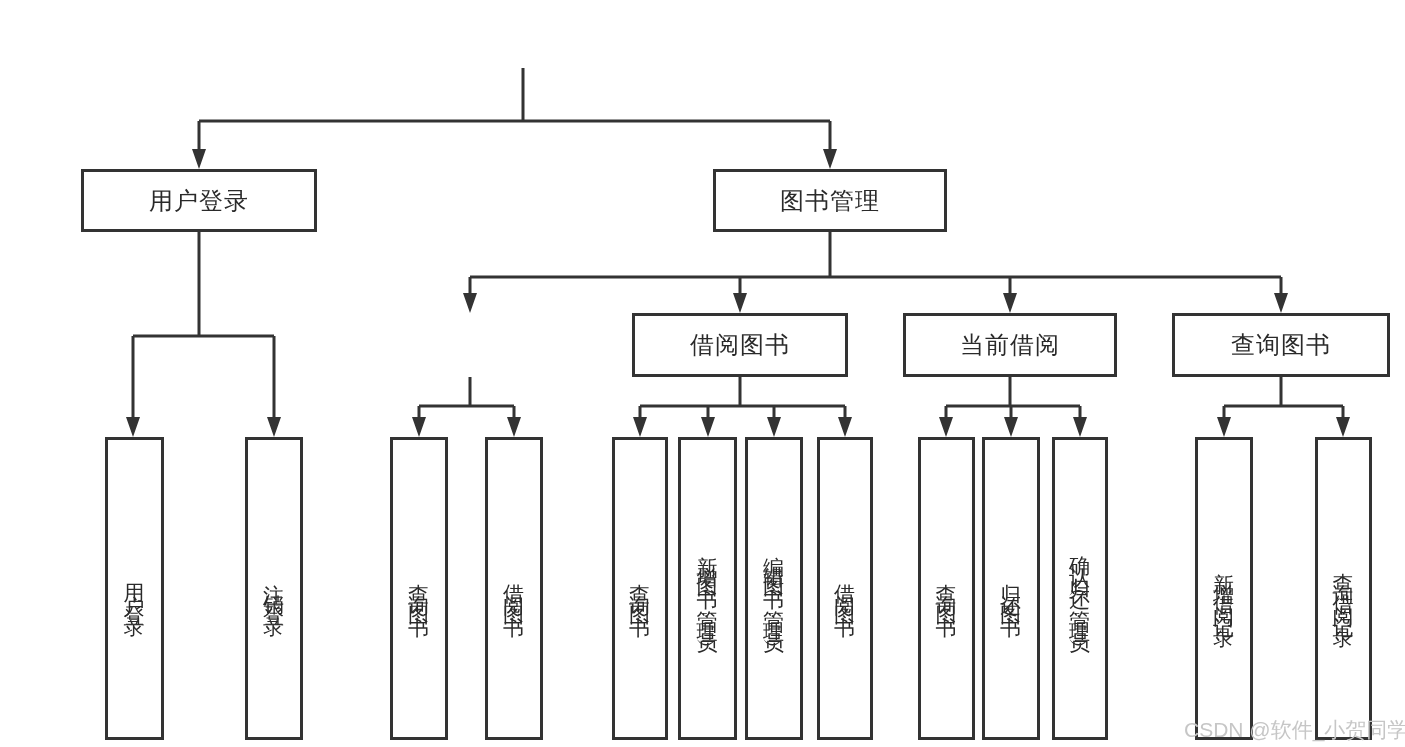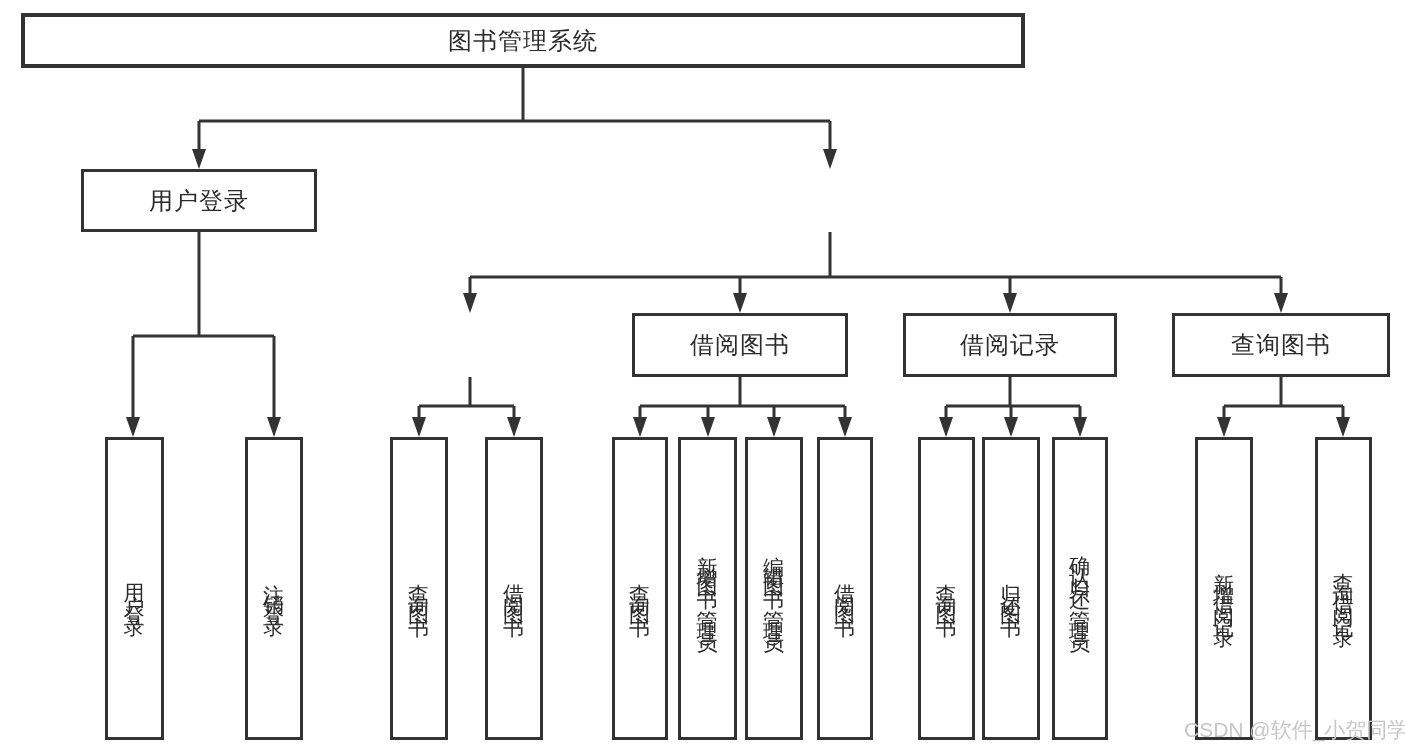--- a/index.html
+++ b/index.html
@@ -53,33 +53,33 @@
       M463 293 L477 293 L470 313 Z  M733 293 L747 293 L740 313 Z
       M1003 293 L1017 293 L1010 313 Z  M1274 293 L1288 293 L1281 313 Z
       M412 417 L426 417 L419 437 Z  M507 417 L521 417 L514 437 Z
       M633 417 L647 417 L640 437 Z  M701 417 L715 417 L708 437 Z
       M767 417 L781 417 L774 437 Z  M838 417 L852 417 L845 437 Z
       M939 417 L953 417 L946 437 Z  M1004 417 L1018 417 L1011 437 Z
       M1073 417 L1087 417 L1080 437 Z
       M1217 417 L1231 417 L1224 437 Z  M1336 417 L1350 417 L1343 437 Z"></path>
   </svg>
 
-  <div class="box root" style="left:21px;top:13px;width:1004px;height:55px">
-    <span class="hlabel">图书管理系统</span>
-  </div>
 
   <div class="box" style="left:81px;top:169px;width:236px;height:63px">
     <span class="hlabel">用户登录</span>
+  </div>
+  <div class="box" style="left:713px;top:169px;width:234px;height:63px">
+    <span class="hlabel">图书管理</span>
   </div>
 
   <div class="box" style="left:632px;top:313px;width:216px;height:64px">
     <span class="hlabel">借阅图书</span>
   </div>
   <div class="box" style="left:903px;top:313px;width:214px;height:64px">
-    <span class="hlabel">借阅记录</span>
+    <span class="hlabel">当前借阅</span>
   </div>
   <div class="box" style="left:1172px;top:313px;width:218px;height:64px">
     <span class="hlabel">查询图书</span>
   </div>
 
   <div class="box leaf" style="left:105px;top:437px;width:59px;height:303px">
     <span class="vlabel">用户登录</span>
   </div>
   <div class="box leaf" style="left:245px;top:437px;width:58px;height:303px">
     <span class="vlabel">注销登录</span>

